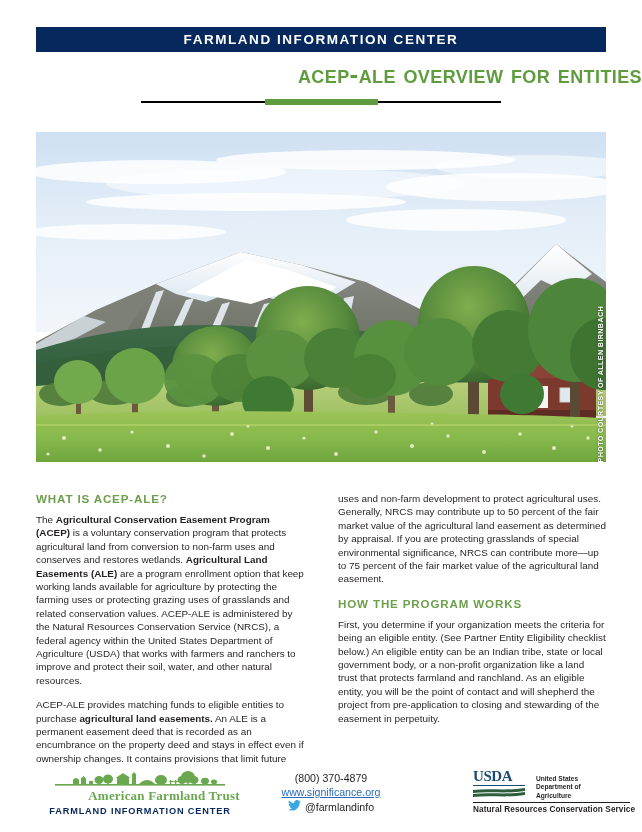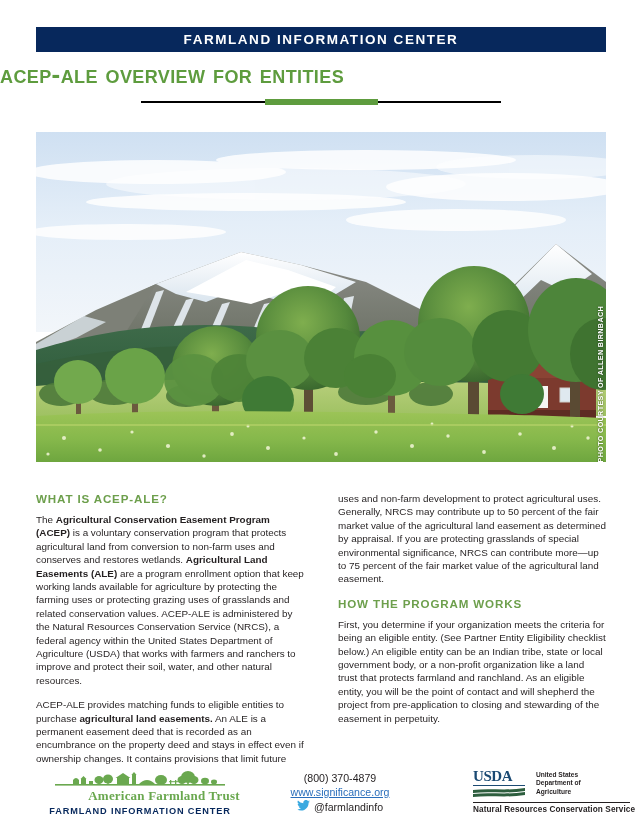--- a/index.html
+++ b/index.html
@@ -35,21 +35,21 @@
     letter-spacing: 1.55px;
     line-height: 1;
     white-space: nowrap;
   }
 
   .doc-title {
     position: absolute;
     left: 0;
     top: 60px;
     width: 642px;
-    text-align: left;
+    text-align: right;
     color: #5e9c3e;
     font-size: 26px;
     font-weight: bold;
     letter-spacing: 0.4px;
     font-variant: small-caps;
     text-transform: lowercase;
     line-height: 1.1;
     white-space: nowrap;
   }
 
@@ -167,21 +167,21 @@
     font-size: 9.2px;
     font-weight: bold;
     letter-spacing: 0.85px;
     margin-top: 3px;
     white-space: nowrap;
   }
 
   
   .contact {
     position: absolute;
-    left: 250px;
+    left: 241px;
     top: 11px;
     width: 180px;
     text-align: center;
     line-height: 14px;
   }
   .contact .phone { font-size: 10.6px; color: #231f20; }
   .contact .url {
     font-size: 10.6px;
     color: #2a6ebb;
     text-decoration: underline;
@@ -196,21 +196,21 @@
   }
   .bird { width: 13px; height: 11px; display: inline-block; vertical-align: -1px; }
 
   
   .usda {
     position: absolute;
     left: 473px;
     top: 9px;
     width: 160px;
   }
-  .usda-top { display: flex; align-items: flex-start; gap: 11px; }
+  .usda-top { display: flex; align-items: flex-end; gap: 11px; }
   .usda-mark { width: 52px; flex: 0 0 52px; }
   .usda-word {
     color: #1b4a73;
     font-family: "Liberation Serif", serif;
     font-size: 15px;
     font-weight: bold;
     letter-spacing: -0.4px;
     line-height: 1;
     border-bottom: 1.2px solid #1b4a73;
     padding-bottom: 1px;

